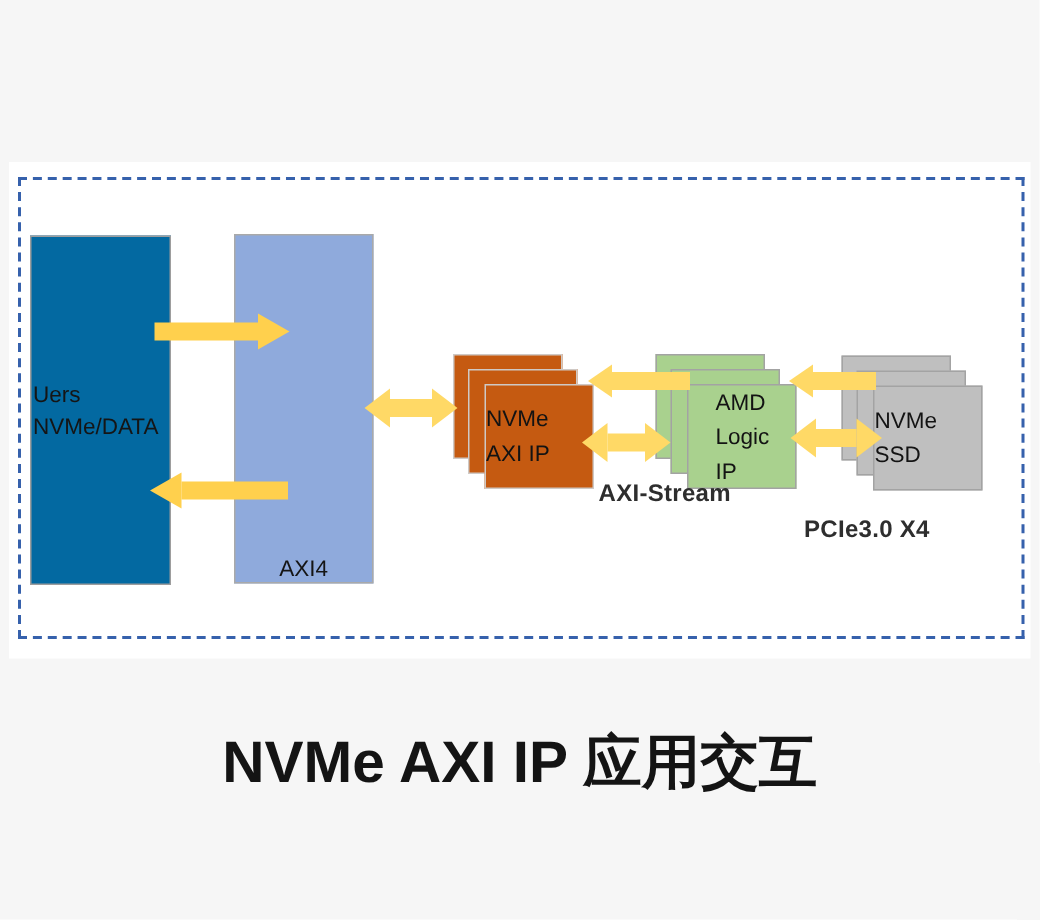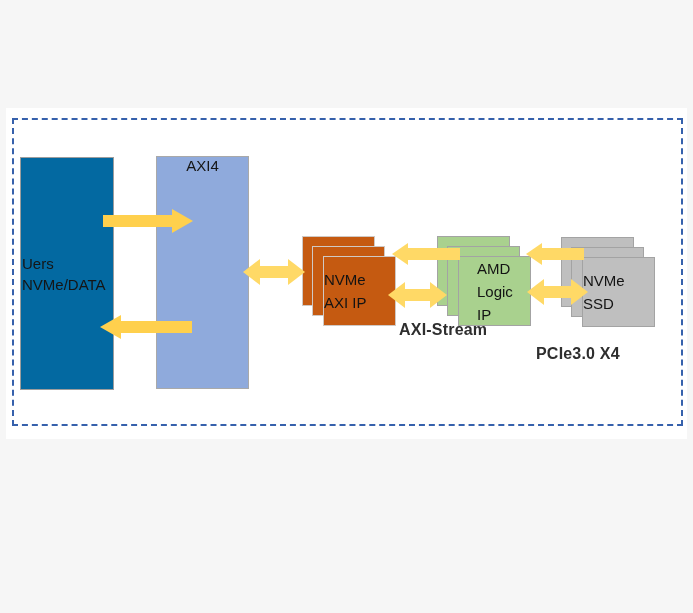--- a/index.html
+++ b/index.html
@@ -15,21 +15,21 @@
   
   .panel{position:absolute;left:6px;top:108px;width:681px;height:331px;background:#ffffff;}
   .dashed{position:absolute;left:12px;top:118px;width:671px;height:308px;
           border:2px dashed #3661ac;box-sizing:border-box;}
 
   
   .box{position:absolute;box-sizing:border-box;color:#151515;font-size:15px;}
   .user-box{left:20px;top:157px;width:94px;height:233px;background:#0369a1;border:1px solid #9d9d9d;
             display:flex;flex-direction:column;justify-content:center;padding-left:1px;line-height:21px;}
   .axi4-box{left:156px;top:156px;width:93px;height:233px;background:#8faadc;border:1px solid #a9a9a9;
-            display:flex;align-items:flex-start;justify-content:center;}
+            display:flex;align-items:flex-end;justify-content:center;}
 
   
   .stack{position:absolute;width:96px;height:92px;}
   .scard{position:absolute;width:73px;height:70px;box-sizing:border-box;border:1px solid #b9b9b9;}
   .s0{left:0;top:0;} .s1{left:10px;top:10px;}
   .s2{left:21px;top:20px;display:flex;flex-direction:column;align-items:flex-start;justify-content:center;}
   .s2 .tblock{text-align:left;font-size:15px;color:#131313;line-height:23px;}
   .orange{background:#c55a11;border-color:#cfc9c5;}
   .green{background:#a9d18e;border-color:#a3a3a3;padding-left:18px;}
   .graycard{background:#bfbfbf;border-color:#a3a3a3;}
@@ -145,14 +145,15 @@
 
   <div class="darr" style="left:527px;top:279px;width:61px;">
     <div class="dl"></div>
     <div class="ds"></div>
     <div class="dr"></div>
   </div>
 
   <div class="lab lab-axistream">AXI-Stream</div>
   <div class="lab lab-pcie">PCIe3.0 X4</div>
 
+  <div class="title">NVMe AXI IP 应用交互</div>
 
 </div>
 
 </body></html>

